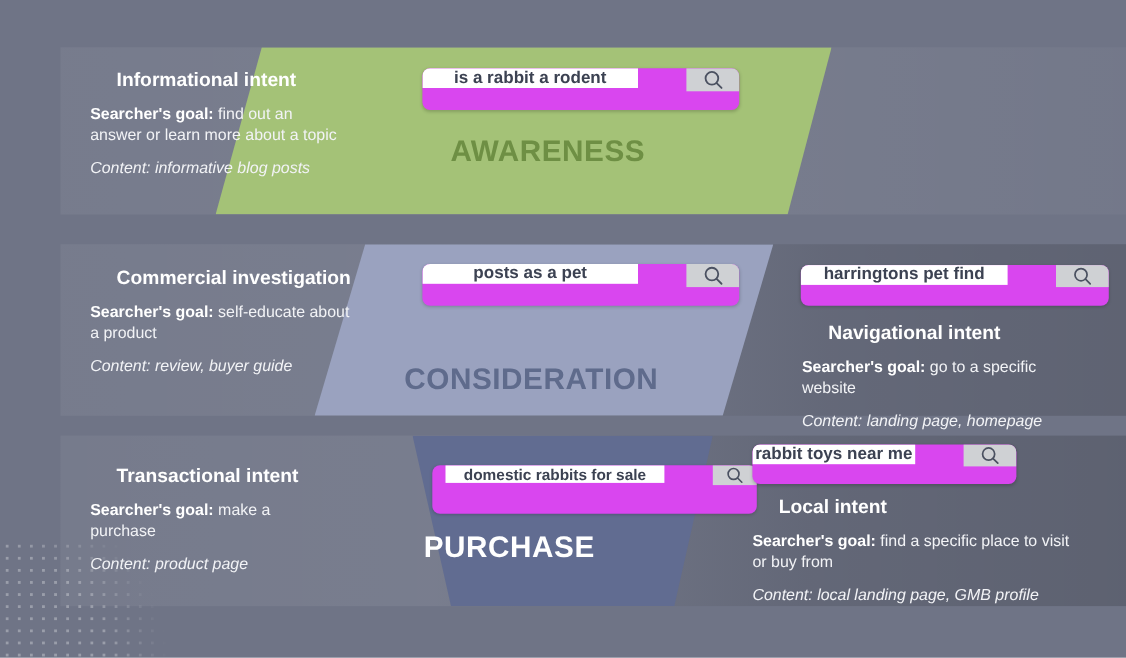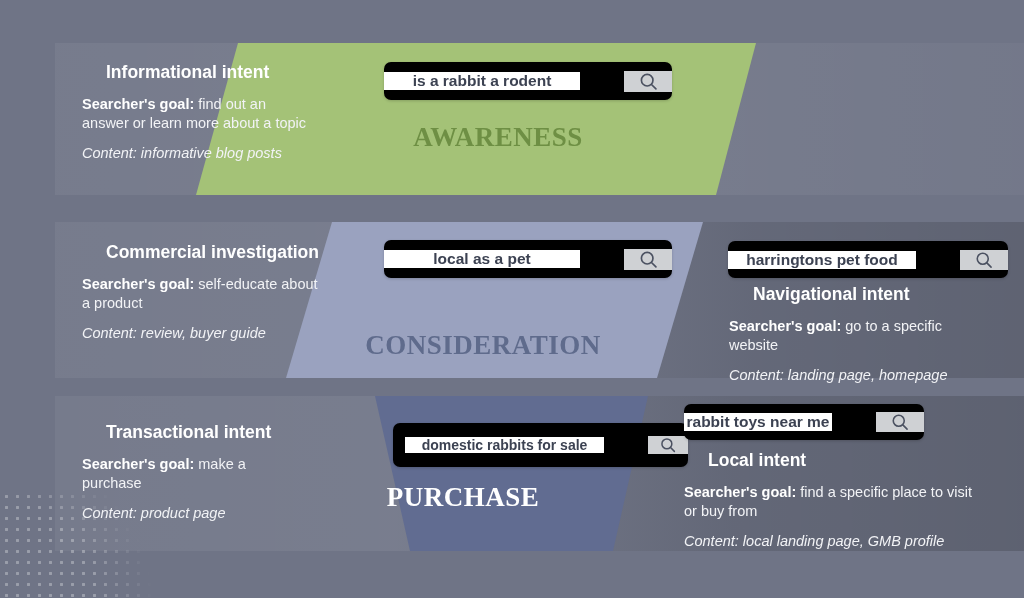--- a/index.html
+++ b/index.html
@@ -89,34 +89,34 @@
     text-align: center;
     font-size: 27px;
     font-weight: bold;
     letter-spacing: 0.5px;
   }
   #label-awareness   { left: 0; top: 122px; color: #6e8f44; }
   #label-consideration { left: 0; top: 304px; color: #5f6b8c; margin-top: 26px; }
   #label-purchase    { left: 0; top: 482px; color: #ffffff; }
   #label-awareness, #label-consideration, #label-purchase { width: 1024px; }
   #label-awareness span, #label-consideration span, #label-purchase span { display: inline-block; }
-  .stage-label { transform: translateX(0); font-family: Liberation Serif, serif; }
+  .stage-label { transform: translateX(0); }
   #label-awareness { padding-right: 28px; }
   #label-consideration { padding-right: 58px; }
   #label-purchase { padding-right: 98px; }
 
   
   .searchbar {
     position: absolute;
     display: flex;
-    align-items: center;
+    align-items: flex-start;
     border-radius: 7px;
     overflow: hidden;
     box-shadow: 0 1px 3px rgba(0,0,0,0.18);
-    background: #000000;
+    background: #d946ef;
     gap: 44px;
   }
   .searchbar .query {
     display: flex;
     align-items: center;
     justify-content: center;
     background: #ffffff;
     color: #3c4252;
     font-size: 15.5px;
     font-weight: bold;
@@ -164,21 +164,21 @@
   .block .content {
     font-size: 14.5px;
     font-style: italic;
     color: #f2f3f6;
     line-height: 1.28;
     white-space: nowrap;
   }
 
   #block-informational { left: 82px; top: 62px;  width: 230px; }
   #block-commercial    { left: 82px; top: 242px; width: 240px; }
-  #block-navigational  { left: 729px; top: 284px; width: 250px; }
+  #block-navigational  { left: 729px; top: 292px; width: 250px; }
   #block-transactional { left: 82px; top: 422px; width: 220px; }
   #block-local         { left: 684px; top: 450px; width: 290px; }
 </style>
 </head>
 <body>
 
 <div id="stage">
 
   <div id="dots"></div>
 
@@ -204,31 +204,31 @@
     <div class="query">is a rabbit a rodent</div>
     <div class="mag">
       <svg width="21" height="21" viewBox="0 0 24 24" fill="none" stroke="#4b5161" stroke-width="1.9" stroke-linecap="round">
         <circle cx="10.5" cy="10.5" r="6.6"></circle>
           <line x1="15.4" y1="15.4" x2="20.5" y2="20.5"></line>
       </svg>
     </div>
   </div>
 
   <div class="searchbar" id="search-consideration">
-    <div class="query">local as a pet</div>
+    <div class="query">posts as a pet</div>
     <div class="mag">
       <svg width="21" height="21" viewBox="0 0 24 24" fill="none" stroke="#4b5161" stroke-width="1.9" stroke-linecap="round">
         <circle cx="10.5" cy="10.5" r="6.6"></circle>
           <line x1="15.4" y1="15.4" x2="20.5" y2="20.5"></line>
       </svg>
     </div>
   </div>
 
   <div class="searchbar" id="search-navigational">
-    <div class="query">harringtons pet food</div>
+    <div class="query">harringtons pet find</div>
     <div class="mag">
       <svg width="20" height="20" viewBox="0 0 24 24" fill="none" stroke="#4b5161" stroke-width="1.9" stroke-linecap="round">
         <circle cx="10.5" cy="10.5" r="6.6"></circle>
           <line x1="15.4" y1="15.4" x2="20.5" y2="20.5"></line>
       </svg>
     </div>
   </div>
 
   <div class="searchbar" id="search-transactional">
     <div class="query">domestic rabbits for sale</div>

